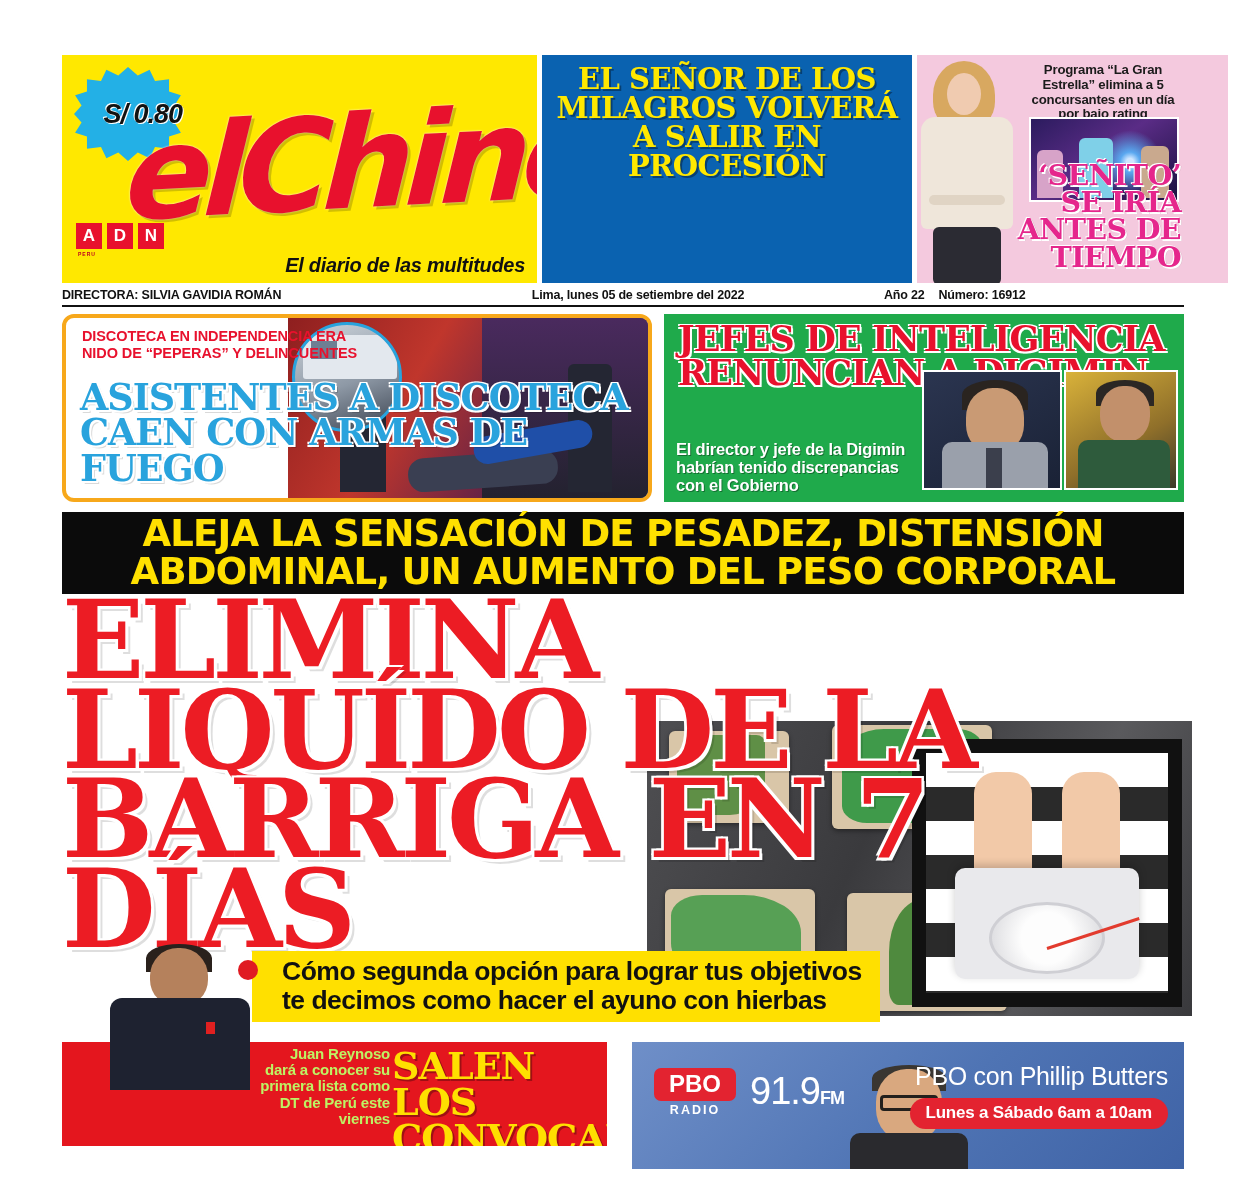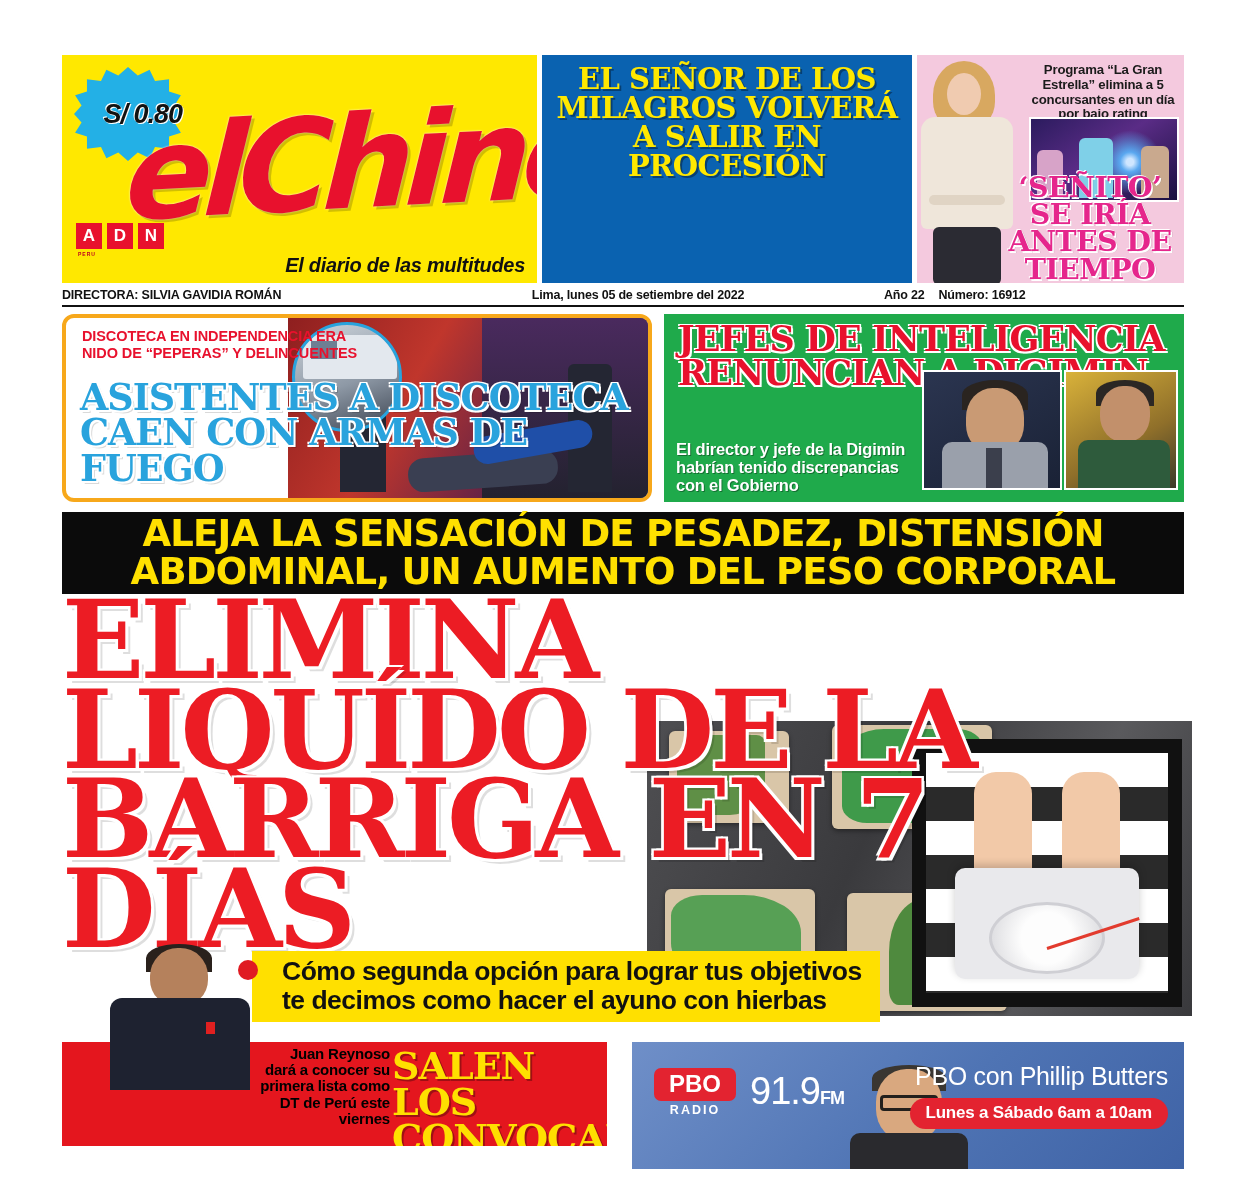--- a/index.html
+++ b/index.html
@@ -88,21 +88,21 @@
     background:radial-gradient(ellipse at 50% 35%, #f3e2c4 0 30%, #b99b6a 55%, #6b5a3e 100%);
     border-radius:50% 50% 8px 8px; box-shadow:0 0 10px rgba(255,230,160,.6);
   }
   .procesion-photo .ball { position:absolute; width:19px; height:22px; border-radius:50%;
     background:radial-gradient(circle at 40% 35%,#ffe96b,#d6a800); }
   .procesion-photo .pink { position:absolute; right:8px; top:46%; width:48px; height:24px;
     background:#e0309a; border-radius:4px; transform:rotate(-8deg); }
 
   
   .pink-block {
-    position:absolute; left:855px; top:0; width:267px; height:228px;
+    position:absolute; left:855px; top:0; width:311px; height:228px;
     background:#f4c9de; overflow:hidden;
   }
   .pink-woman { position:absolute; left:-6px; top:0; width:118px; height:228px; }
   .pink-woman .hair { position:absolute; left:22px; top:6px; width:62px; height:68px;
     background:#d8a860; border-radius:50% 50% 40% 40%; }
   .pink-woman .face { position:absolute; left:36px; top:18px; width:34px; height:42px;
     background:#f0cbb0; border-radius:50%; }
   .pink-woman .body { position:absolute; left:10px; top:62px; width:92px; height:112px;
     background:#efe6da; border-radius:14px 14px 6px 6px; }
   .pink-woman .belt { position:absolute; left:18px; top:140px; width:76px; height:10px;
@@ -119,23 +119,23 @@
     border:2px solid #fff; overflow:hidden;
     background:linear-gradient(145deg,#2b1b5e,#5a2c86 45%,#1a1040 100%);
   }
   .tv-photo .burstlight { position:absolute; left:46%; top:14%; width:64px; height:64px;
     background:radial-gradient(circle,#cfe6ff 0 8%,#5aa8f0 22%,rgba(40,20,110,0) 70%); }
   .tv-photo .p1,.tv-photo .p2,.tv-photo .p3 { position:absolute; bottom:2px; border-radius:6px 6px 0 0; }
   .tv-photo .p1 { left:6px; width:26px; height:48px; background:#d7a3c8; }
   .tv-photo .p2 { left:48px; width:34px; height:60px; background:#7fd0e8; }
   .tv-photo .p3 { right:8px; width:28px; height:52px; background:#c9a98e; }
   .pink-head {
-    position:absolute; left:82px; bottom:0; width:182px;
+    position:absolute; left:82px; bottom:12px; width:182px;
     color:#e5268c; font-weight:900; font-size:28.5px; line-height:.96;
-    text-align:center; letter-spacing:-.6px;
+    text-align:right; letter-spacing:-.6px;
     font-family:"DejaVu Serif", serif;
     text-shadow:1.5px 1.5px 0 #fff, -1px -1px 0 #fff, 2px 2px 0 rgba(0,0,0,.12);
   }
 
   
   .byline {
     position:absolute; left:62px; top:286px; width:1122px; height:18px;
     display:flex; align-items:center; font-size:12.5px; font-weight:800; color:#111;
     letter-spacing:-.2px;
   }
@@ -294,21 +294,21 @@
 
   
   .bottom-row { position:absolute; left:62px; top:1042px; width:1122px; height:108px; }
 
   .red-sport {
     position:absolute; left:0; top:0; width:545px; height:104px;
     background:#e4161e; overflow:hidden;
   }
   .sport-deck {
     position:absolute; left:196px; top:4px; width:132px;
-    color:#000000; font-weight:900; font-size:15px; line-height:1.08; text-align:right;
+    color:#bef264; font-weight:900; font-size:15px; line-height:1.08; text-align:right;
     letter-spacing:-.2px;
   }
   .sport-head {
     position:absolute; left:330px; top:6px; width:210px;
     color:#ffe000; font-weight:900; font-size:38px; line-height:.95; letter-spacing:-1px;
     font-family:"DejaVu Serif", serif;
     text-shadow:2px 2px 0 rgba(0,0,0,.3);
   }
 
   .pbo-ad {

